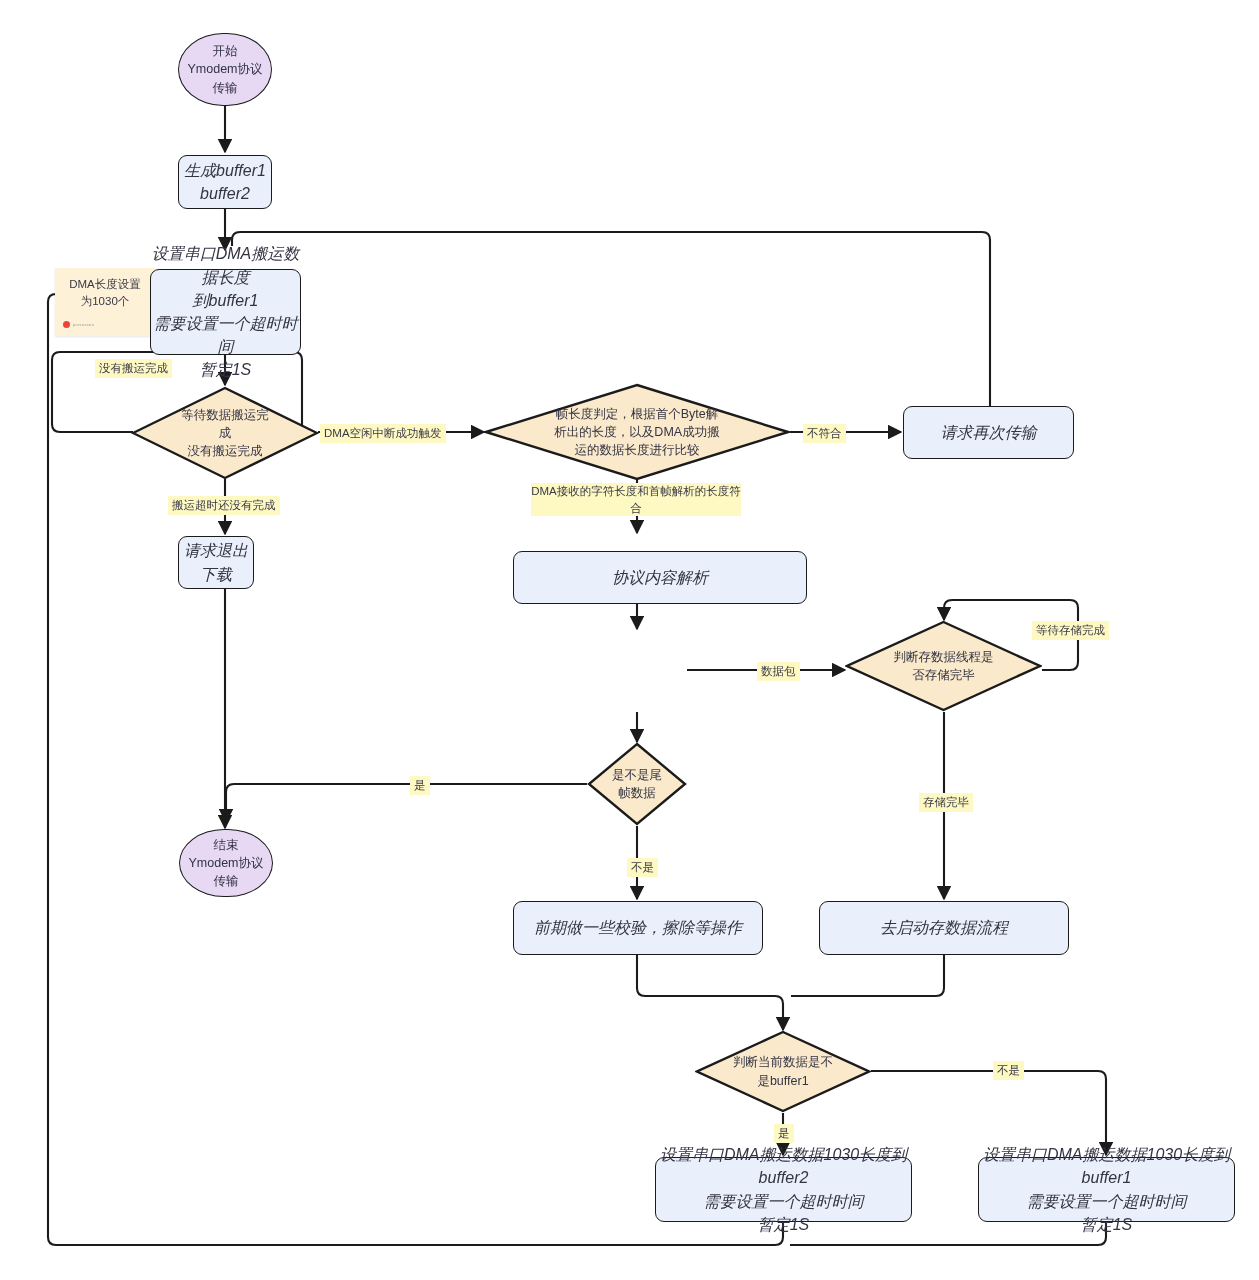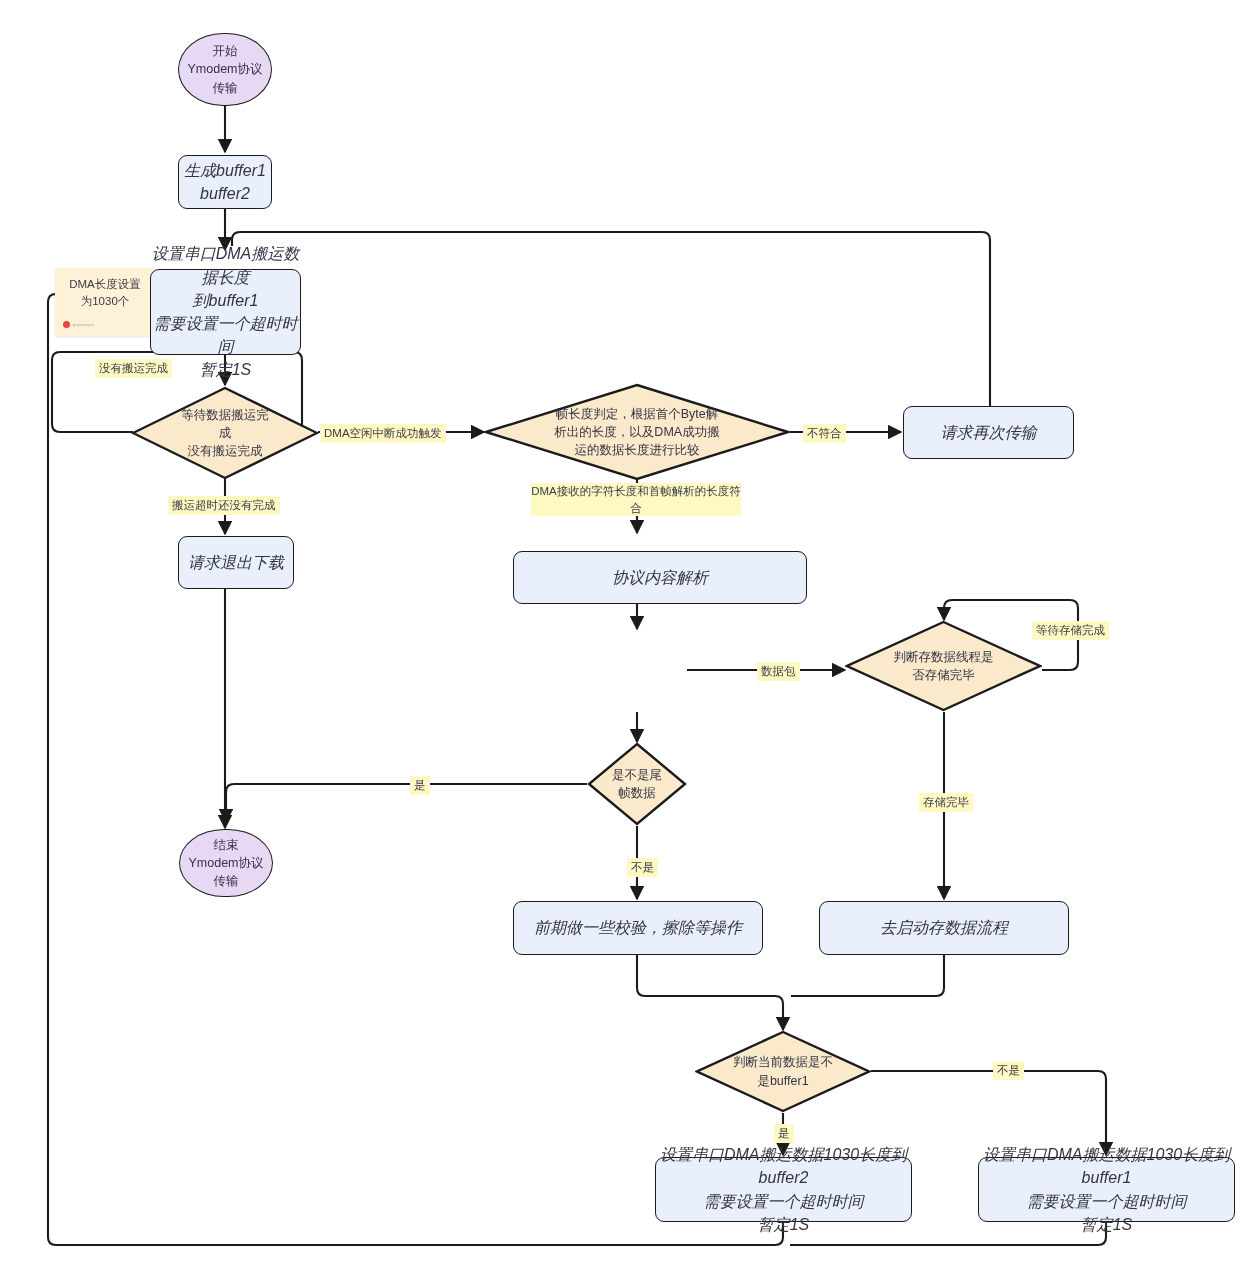--- a/index.html
+++ b/index.html
@@ -162,21 +162,21 @@
       <div>帧长度判定，根据首个Byte解</div>
       <div>析出的长度，以及DMA成功搬</div>
       <div>运的数据长度进行比较</div>
     </div>
   </div>
 
   <div class="node process" style="left:903px;top:406px;width:171px;height:53px;">
     <div>请求再次传输</div>
   </div>
 
-  <div class="node process" style="left:178px;top:536px;width:116px;height:53px;">
+  <div class="node process" style="left:178px;top:536px;width:76px;height:53px;">
     <div>请求退出下载</div>
   </div>
 
   <div class="node process" style="left:513px;top:551px;width:294px;height:53px;">
     <div>协议内容解析</div>
   </div>
 
 
   <div class="node decision" style="left:845px;top:620px;width:197px;height:92px;">
     <svg viewBox="0 0 197 92" preserveAspectRatio="none">

